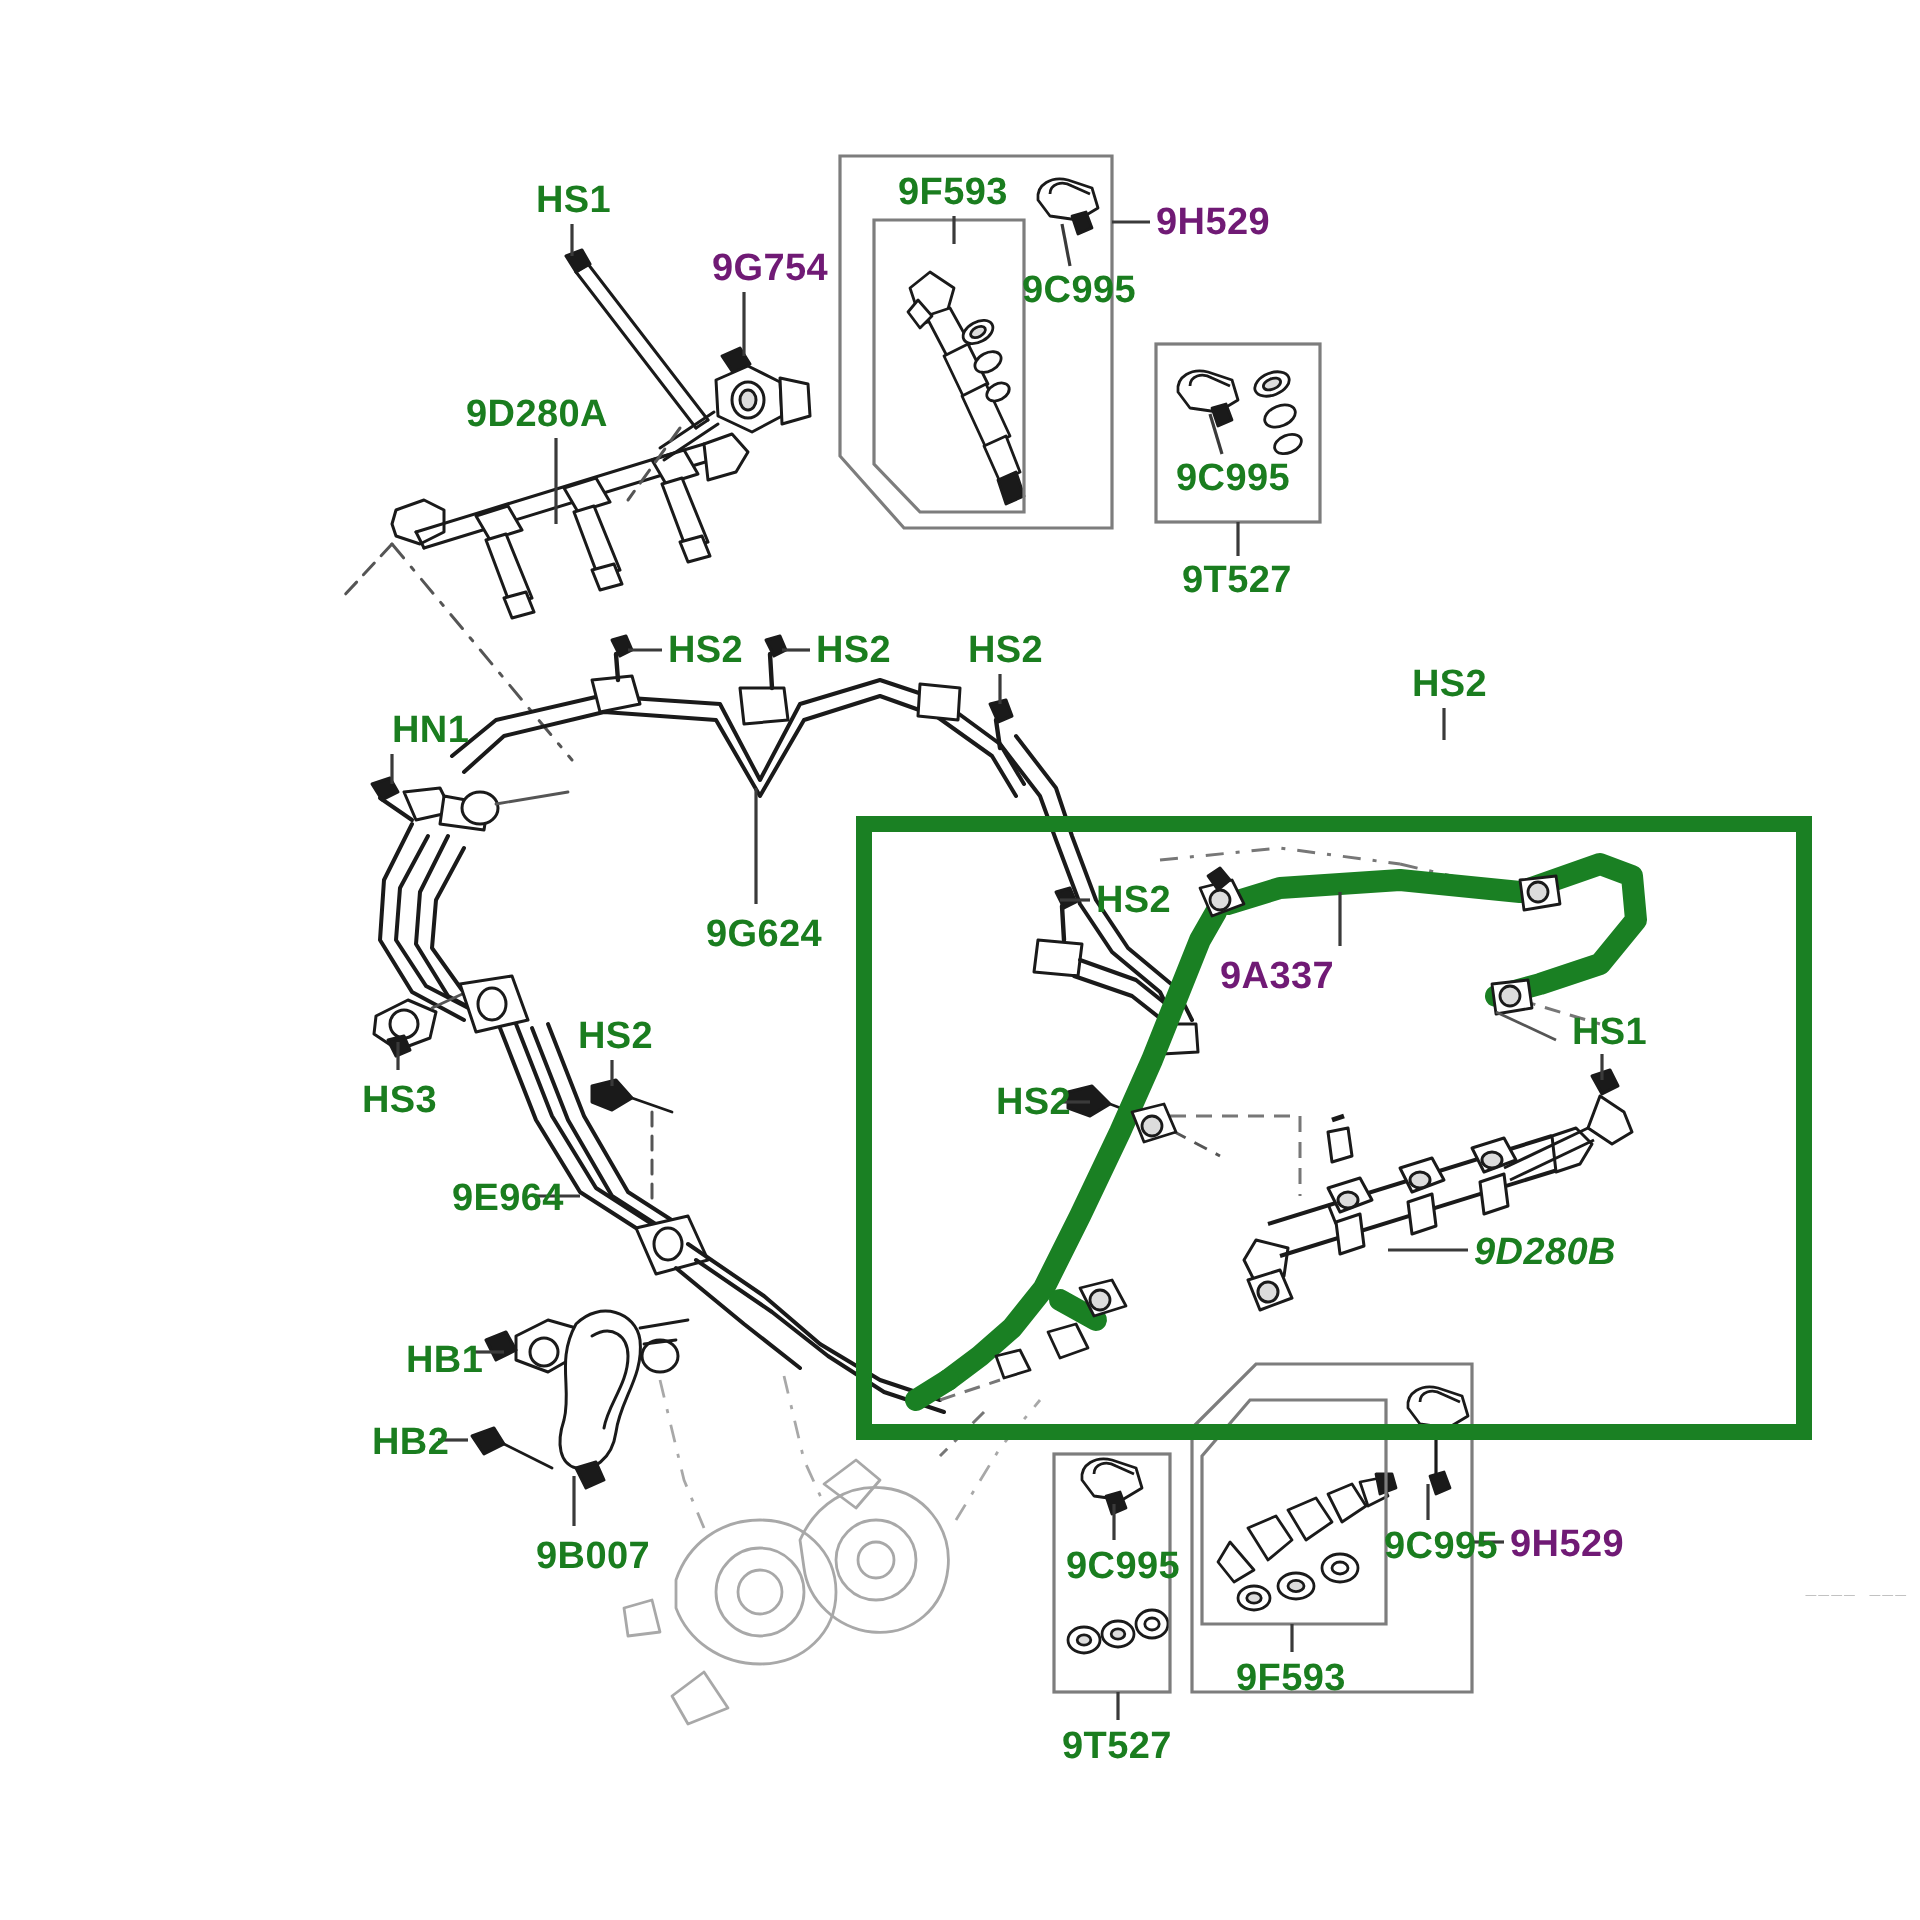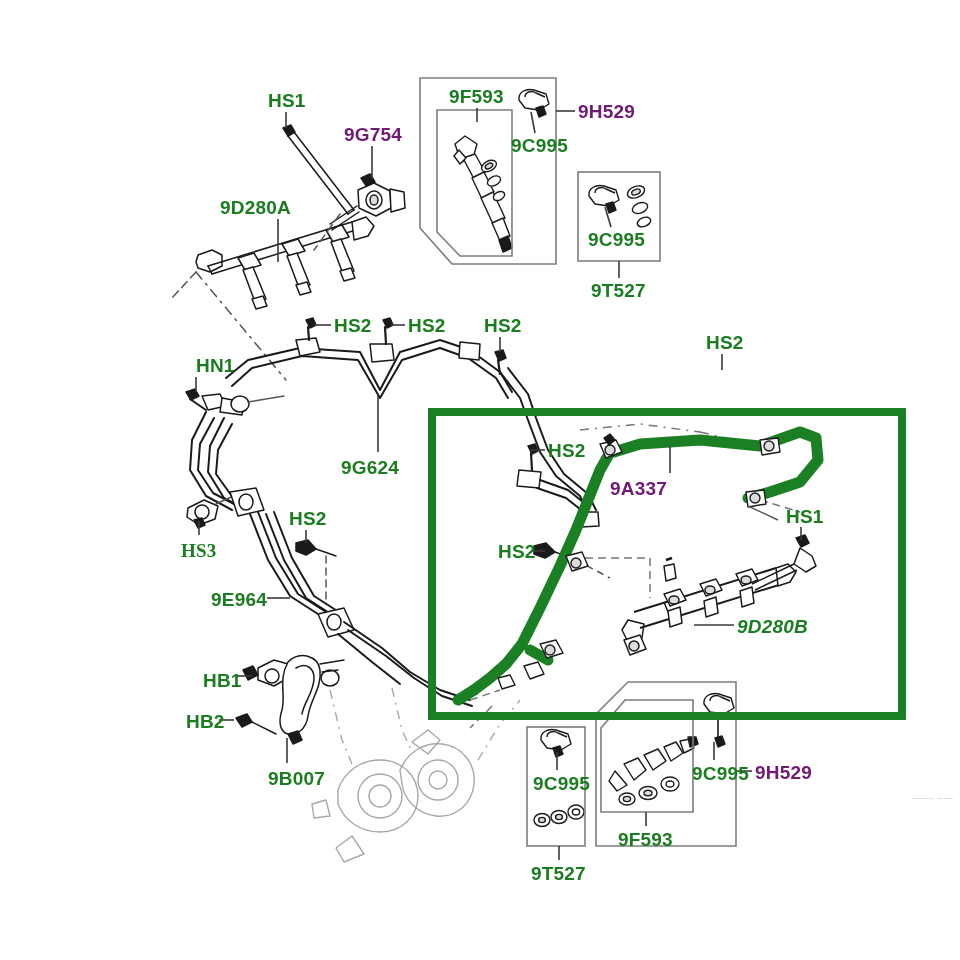--- a/index.html
+++ b/index.html
@@ -6,21 +6,21 @@
   body{width:960px;height:960px;overflow:hidden;
        font-family:"Liberation Sans",sans-serif;}
   #stage{position:relative;width:960px;height:804px;background:#fff;}
   svg.layer{position:absolute;left:0;top:0;width:960px;height:960px;}
   .lbl{position:absolute;font-family:"Liberation Sans",sans-serif;
        font-weight:bold;font-size:19px;white-space:nowrap;
        letter-spacing:.2px;}
   .lbl.green{color:#1a7d1f;}
   .lbl.blue{color:#701a75;}
   .watermark{position:absolute;right:6px;bottom:4px;font-size:9px;
-             color:#b9b9b9;letter-spacing:1px;font-family:Liberation Serif, serif;}
+             color:#b9b9b9;letter-spacing:1px;font-family:Liberation Mono, monospace;}
 </style>
 </head>
 <body>
 
 <div id="stage">
 
   <svg class="layer" viewBox="0 0 960 960" xmlns="http://www.w3.org/2000/svg">
     <defs>
       <g id="bolt-small">
         <path d="M0,0 l5,-3 l5,3 l0,5 l-5,3 l-5,-3 z" fill="#1a1a1a"></path>
@@ -336,40 +336,40 @@
         <line x1="646" y1="826" x2="646" y2="812"></line>
       </g>
   </svg>
 
   <svg class="layer" viewBox="0 0 960 960" xmlns="http://www.w3.org/2000/svg">
     <rect id="hl-rect" fill="none" stroke="#1a8023" x="432" y="412" width="470" height="304" stroke-width="8"></rect>
   </svg>
 
   <div id="label-layer">
       <div class="lbl green" style="left: 268px; top: 90px;">HS1</div>
-      <div class="lbl blue" style="left: 344px; top: 124px;">9G754</div>
-      <div class="lbl green" style="left: 220px; top: 197px; text-align: right;">9D280A</div>
+      <div class="lbl blue" style="left: 356px; top: 124px;">9G754</div>
+      <div class="lbl green" style="left: 233px; top: 197px; text-align: right;">9D280A</div>
       <div class="lbl green" style="left: 449px; top: 86px;">9F593</div>
       <div class="lbl green" style="left: 511px; top: 135px;">9C995</div>
       <div class="lbl blue" style="left: 578px; top: 101px;">9H529</div>
       <div class="lbl green" style="left: 588px; top: 229px;">9C995</div>
       <div class="lbl green" style="left: 591px; top: 280px;">9T527</div>
       <div class="lbl green" style="left: 334px; top: 315px;">HS2</div>
       <div class="lbl green" style="left: 408px; top: 315px;">HS2</div>
       <div class="lbl green" style="left: 484px; top: 315px;">HS2</div>
       <div class="lbl green" style="left: 706px; top: 332px;">HS2</div>
       <div class="lbl green" style="left: 176px; top: 355px; margin-left: 20px;">HN1</div>
-      <div class="lbl green" style="left: 341px; top: 457px;">9G624</div>
+      <div class="lbl green" style="left: 353px; top: 457px;">9G624</div>
       <div class="lbl green" style="left: 548px; top: 440px;">HS2</div>
       <div class="lbl blue" style="left: 610px; top: 478px;">9A337</div>
       <div class="lbl green" style="left: 786px; top: 506px;">HS1</div>
       <div class="lbl green" style="left: 289px; top: 508px;">HS2</div>
-      <div class="lbl green" style="left: 181px; top: 540px; font-family: Liberation Serif, serif;">HS3</div>
+      <div class="lbl green" style="left: 181px; top: 540px;">HS3</div>
       <div class="lbl green" style="left: 498px; top: 541px;">HS2</div>
-      <div class="lbl green" style="left: 211px; top: 589px;">9E964</div>
+      <div class="lbl green" style="left: 226px; top: 589px;">9E964</div>
       <div class="lbl green" style="left: 737px; top: 616px; font-style: italic;">9D280B</div>
       <div class="lbl green" style="left: 203px; top: 670px;">HB1</div>
       <div class="lbl green" style="left: 186px; top: 711px;">HB2</div>
       <div class="lbl green" style="left: 268px; top: 768px;">9B007</div>
       <div class="lbl green" style="left: 533px; top: 773px;">9C995</div>
       <div class="lbl green" style="left: 531px; top: 863px;">9T527</div>
       <div class="lbl green" style="left: 692px; top: 763px;">9C995</div>
       <div class="lbl blue" style="left: 755px; top: 762px;">9H529</div>
       <div class="lbl green" style="left: 618px; top: 829px;">9F593</div>
     </div>

